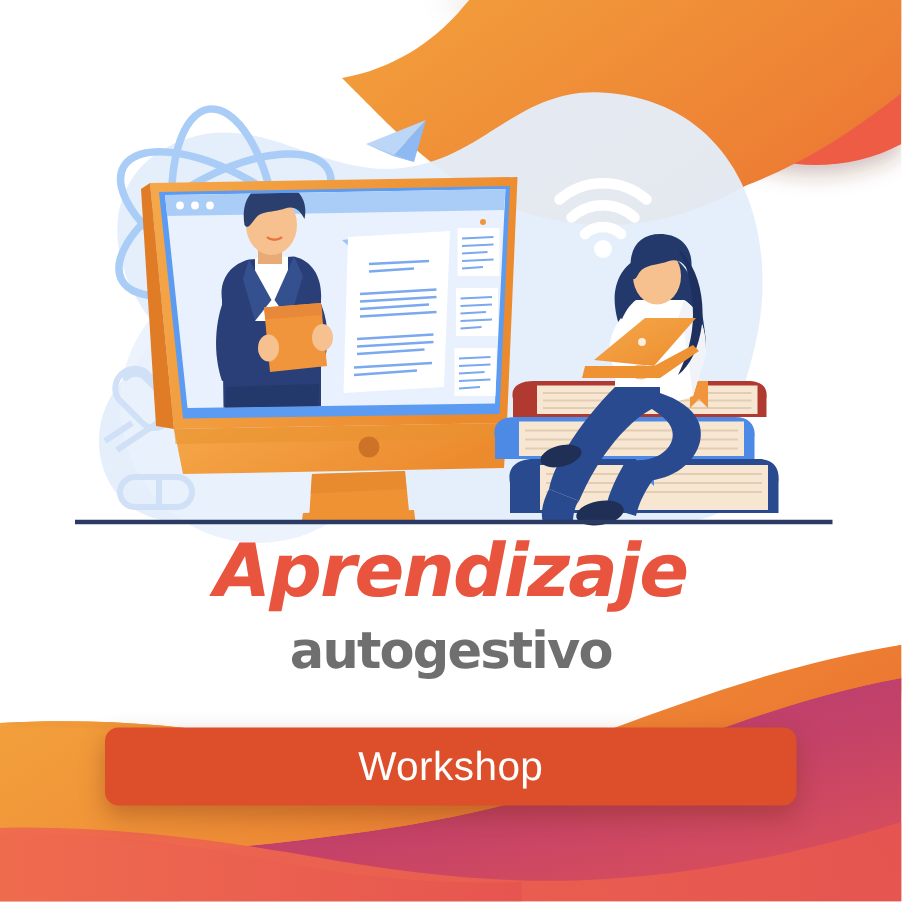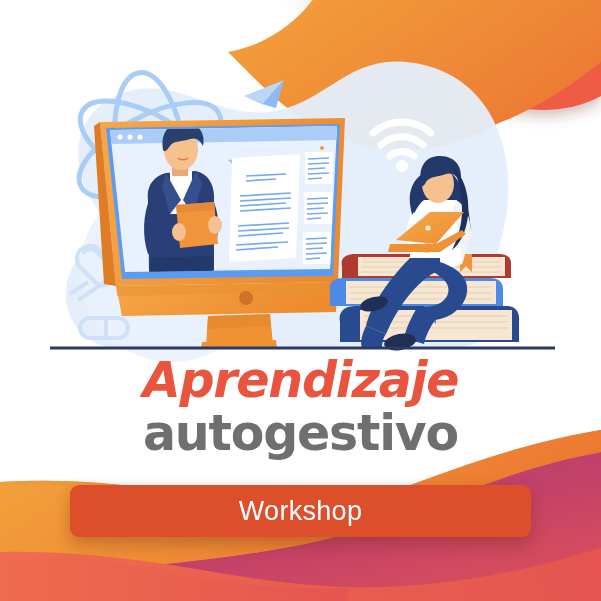--- a/index.html
+++ b/index.html
@@ -38,21 +38,21 @@
     font-size:49px;
     line-height:52px;
     letter-spacing:-1.2px;
     color:#e9543f;
     font-style:italic;
   }
   .t-line2{
     display:block;
     font-family:"DejaVu Sans", sans-serif;
     font-weight:700;
-    font-size:49px;
+    font-size:34px;
     line-height:54px;
     letter-spacing:-1.2px;
     color:#6f6f6f;
   }
   
   .btn{
     position:absolute;
     left:70px; top:485px;
     width:461px; height:52px;
     background:#dd4f2b;

